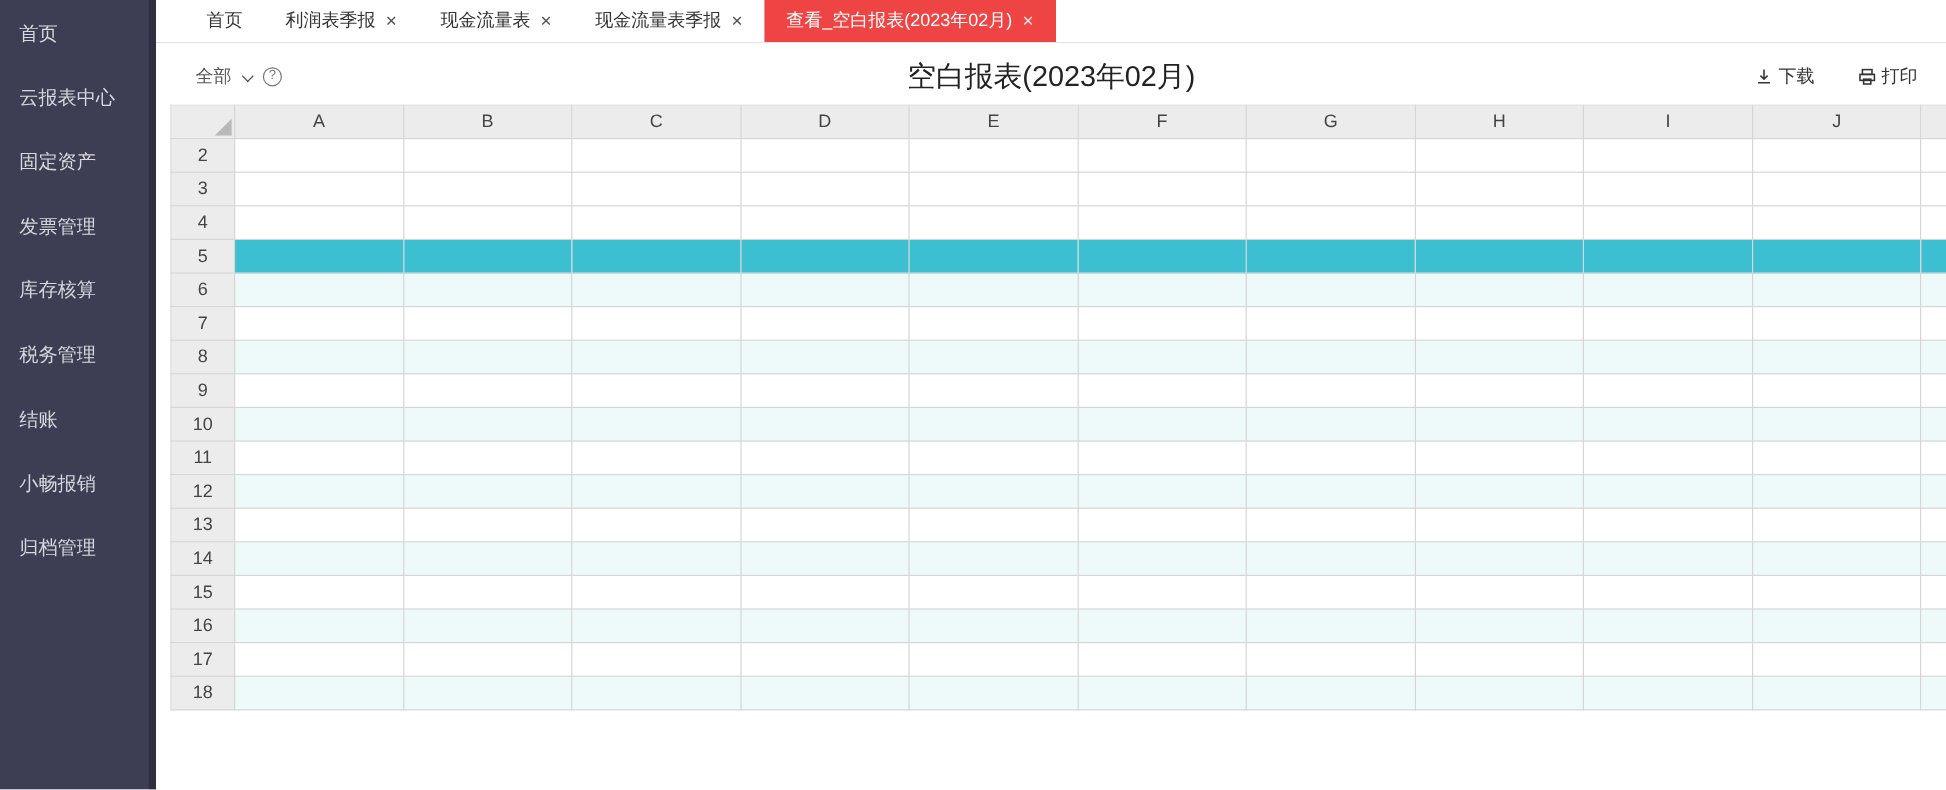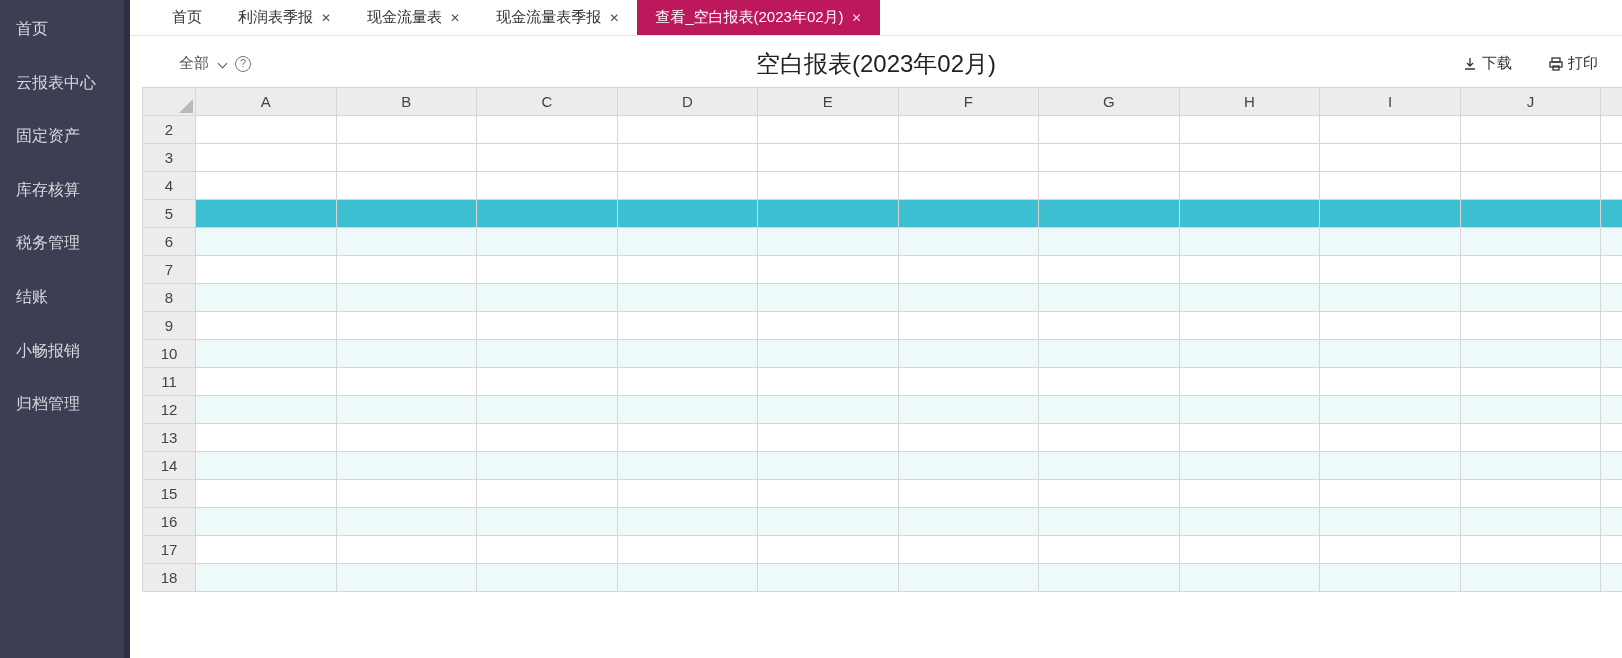--- a/index.html
+++ b/index.html
@@ -64,21 +64,21 @@
 .tab {
   display: flex;
   align-items: center;
   padding: 0 18px;
   gap: 6px;
   cursor: pointer;
   white-space: nowrap;
   color: #333;
 }
 .tab.active {
-  background: #be185d;
+  background: #ef4444;
   color: #fff;
 }
 .tab-close {
   font-size: 12px;
   opacity: 0.85;
   cursor: pointer;
   margin-left: 2px;
 }
 
 
@@ -87,21 +87,21 @@
   align-items: center;
   padding: 18px 24px 14px 24px;
   gap: 10px;
 }
 .filter-group {
   display: flex;
   align-items: center;
   gap: 8px;
   color: #555;
   font-size: 15px;
-  margin-left: 25px;
+  margin-left: 9px;
 }
 .chevron-down {
   width: 10px;
   height: 10px;
   position: relative;
   display: inline-block;
 }
 .chevron-down::before {
   content: "";
   position: absolute;
@@ -200,20 +200,21 @@
 </head>
 <body>
 
 <div class="app">
 
   <nav class="sidebar">
     <div id="sidebar-items">
         <div class="sidebar-item"><span>首页</span></div>
         <div class="sidebar-item"><span>云报表中心</span></div>
         <div class="sidebar-item"><span>固定资产</span></div>
+        <div class="sidebar-item"><span>发票管理</span></div>
         <div class="sidebar-item"><span>库存核算</span></div>
         <div class="sidebar-item"><span>税务管理</span></div>
         <div class="sidebar-item"><span>结账</span></div>
         <div class="sidebar-item"><span>小畅报销</span></div>
         <div class="sidebar-item"><span>归档管理</span></div>
       </div>
     <div class="sidebar-scroll-track"></div>
   </nav>
 
   <div class="main">

